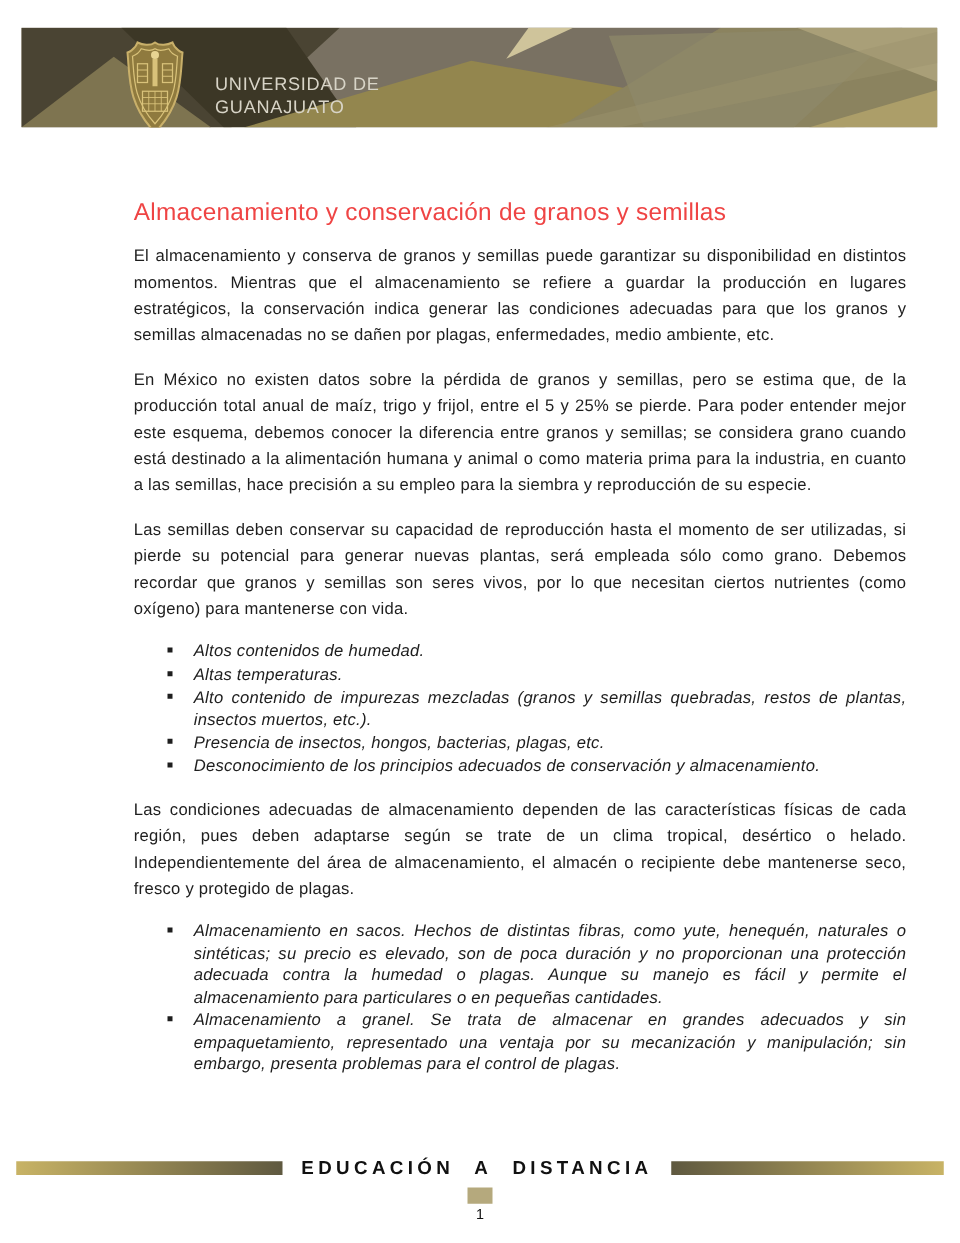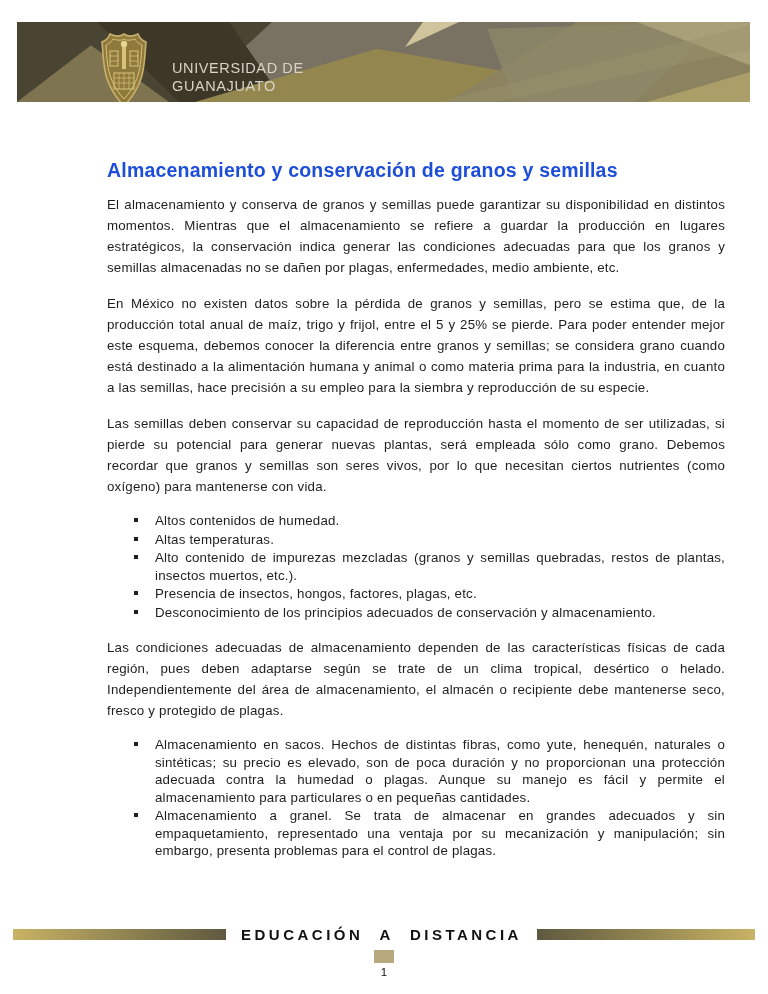--- a/index.html
+++ b/index.html
@@ -21,37 +21,38 @@
     color:#D8D4C7; font-size:14.5px; line-height:18px; letter-spacing:.6px;
     font-weight:400;
   }
 
   
   .content {
     position:absolute; left:107px; top:118px; width:618px;
   }
   h1.doc-title {
     margin:41px 0 12px 0;
-    font-size:19.5px; font-weight:700; letter-spacing:.2px;
-    color:#1d4ed8;
+    font-size:19.5px; font-weight:400; letter-spacing:.2px;
+    color:#ef4444;
   }
   .content p {
     margin:0 0 15px 0;
     font-size:13.3px; line-height:21px; letter-spacing:.2px;
     text-align:justify;
   }
   .content p.intro { margin-bottom:11px; text-align:left; }
   ul.sq-list {
     list-style:none; margin:0 0 15px 0; padding:0;
   }
   ul.sq-list li {
     position:relative;
     margin:0 0 0 27px; padding:0 0 1px 21px;
     font-size:13.3px; line-height:17.5px; letter-spacing:.2px;
     text-align:justify;
+    font-style:italic;
   }
   ul.sq-list li::before {
     content:""; position:absolute; left:0; top:6px;
     width:4px; height:4px; background:#1e1e1e;
   }
 
   
   .footer {
     position:absolute; left:0; top:926px; width:768px;
   }
@@ -124,21 +125,21 @@
 
   <p>El almacenamiento y conserva de granos y semillas puede garantizar su disponibilidad en distintos momentos. Mientras que el almacenamiento se refiere a guardar la producción en lugares estratégicos, la conservación indica generar las condiciones adecuadas para que los granos y semillas almacenadas no se dañen por plagas, enfermedades, medio ambiente, etc.</p>
   <p>En México no existen datos sobre la pérdida de granos y semillas, pero se estima que, de la producción total anual de maíz, trigo y frijol, entre el 5 y 25% se pierde. Para poder entender mejor este esquema, debemos conocer la diferencia entre granos y semillas; se considera grano cuando está destinado a la alimentación humana y animal o como materia prima para la industria, en cuanto a las semillas, hace precisión a su empleo para la siembra y reproducción de su especie.</p>
   <p>Las semillas deben conservar su capacidad de reproducción hasta el momento de ser utilizadas, si pierde su potencial para generar nuevas plantas, será empleada sólo como grano. Debemos recordar que granos y semillas son seres vivos, por lo que necesitan ciertos nutrientes (como oxígeno) para mantenerse con vida.</p>
 
 
   <ul class="sq-list">
     <li>Altos contenidos de humedad.</li>
     <li>Altas temperaturas.</li>
     <li>Alto contenido de impurezas mezcladas (granos y semillas quebradas, restos de plantas, insectos muertos, etc.).</li>
-    <li>Presencia de insectos, hongos, factores, plagas, etc.</li>
+    <li>Presencia de insectos, hongos, bacterias, plagas, etc.</li>
     <li>Desconocimiento de los principios adecuados de conservación y almacenamiento.</li>
   </ul>
 
   <p>Las condiciones adecuadas de almacenamiento dependen de las características físicas de cada región, pues deben adaptarse según se trate de un clima tropical, desértico o helado. Independientemente del área de almacenamiento, el almacén o recipiente debe mantenerse seco, fresco y protegido de plagas.</p>
 
 
   <ul class="sq-list">
     <li>Almacenamiento en sacos. Hechos de distintas fibras, como yute, henequén, naturales o sintéticas; su precio es elevado, son de poca duración y no proporcionan una protección adecuada contra la humedad o plagas. Aunque su manejo es fácil y permite el almacenamiento para particulares o en pequeñas cantidades.</li>
     <li>Almacenamiento a granel. Se trata de almacenar en grandes adecuados y sin empaquetamiento, representado una ventaja por su mecanización y manipulación; sin embargo, presenta problemas para el control de plagas.</li>
   </ul>

